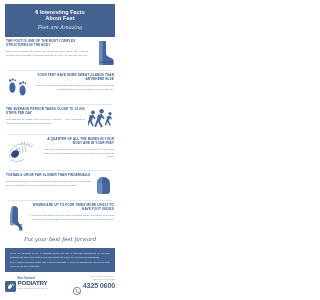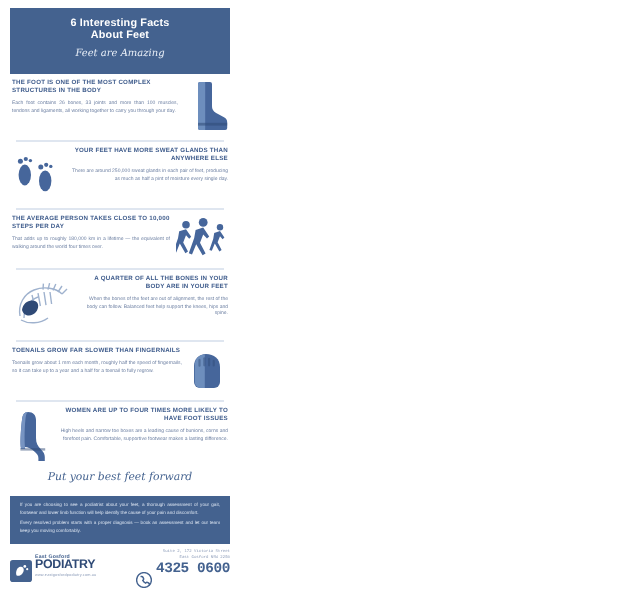--- a/index.html
+++ b/index.html
@@ -62,21 +62,21 @@
     margin-top:3px;padding:0 5px 4px 5px;display:flex;
     align-items:flex-end;justify-content:space-between;
   }
   .logo{display:flex;align-items:center;gap:1.5px;}
   .logo-mark{width:11px;height:11px;flex:0 0 auto;}
   .logo-words{line-height:1;}
   .logo-top{font-size:2.6px;color:#44628f;font-weight:bold;letter-spacing:.1px;}
   .logo-main{font-size:6.2px;color:#2f4a76;font-weight:bold;letter-spacing:-.15px;}
   .logo-tag{font-size:1.9px;color:#8b9bb8;margin-top:1.2px;letter-spacing:.1px;}
 
-  .contact{text-align:right;line-height:1;font-family:Liberation Mono, monospace;}
+  .contact{text-align:right;line-height:1;}
   .c-addr{font-size:2px;line-height:2.6px;color:#8b9bb8;}
   .phone-row{display:flex;align-items:center;justify-content:flex-end;gap:2px;margin-top:1.5px;}
   .phone{font-size:7.2px;color:#44628f;font-weight:bold;letter-spacing:-.2px;}
   .phone-ic{width:8px;height:8px;flex:0 0 auto;}
 </style>
 </head>
 <body>
 
 <div class="page">
 

